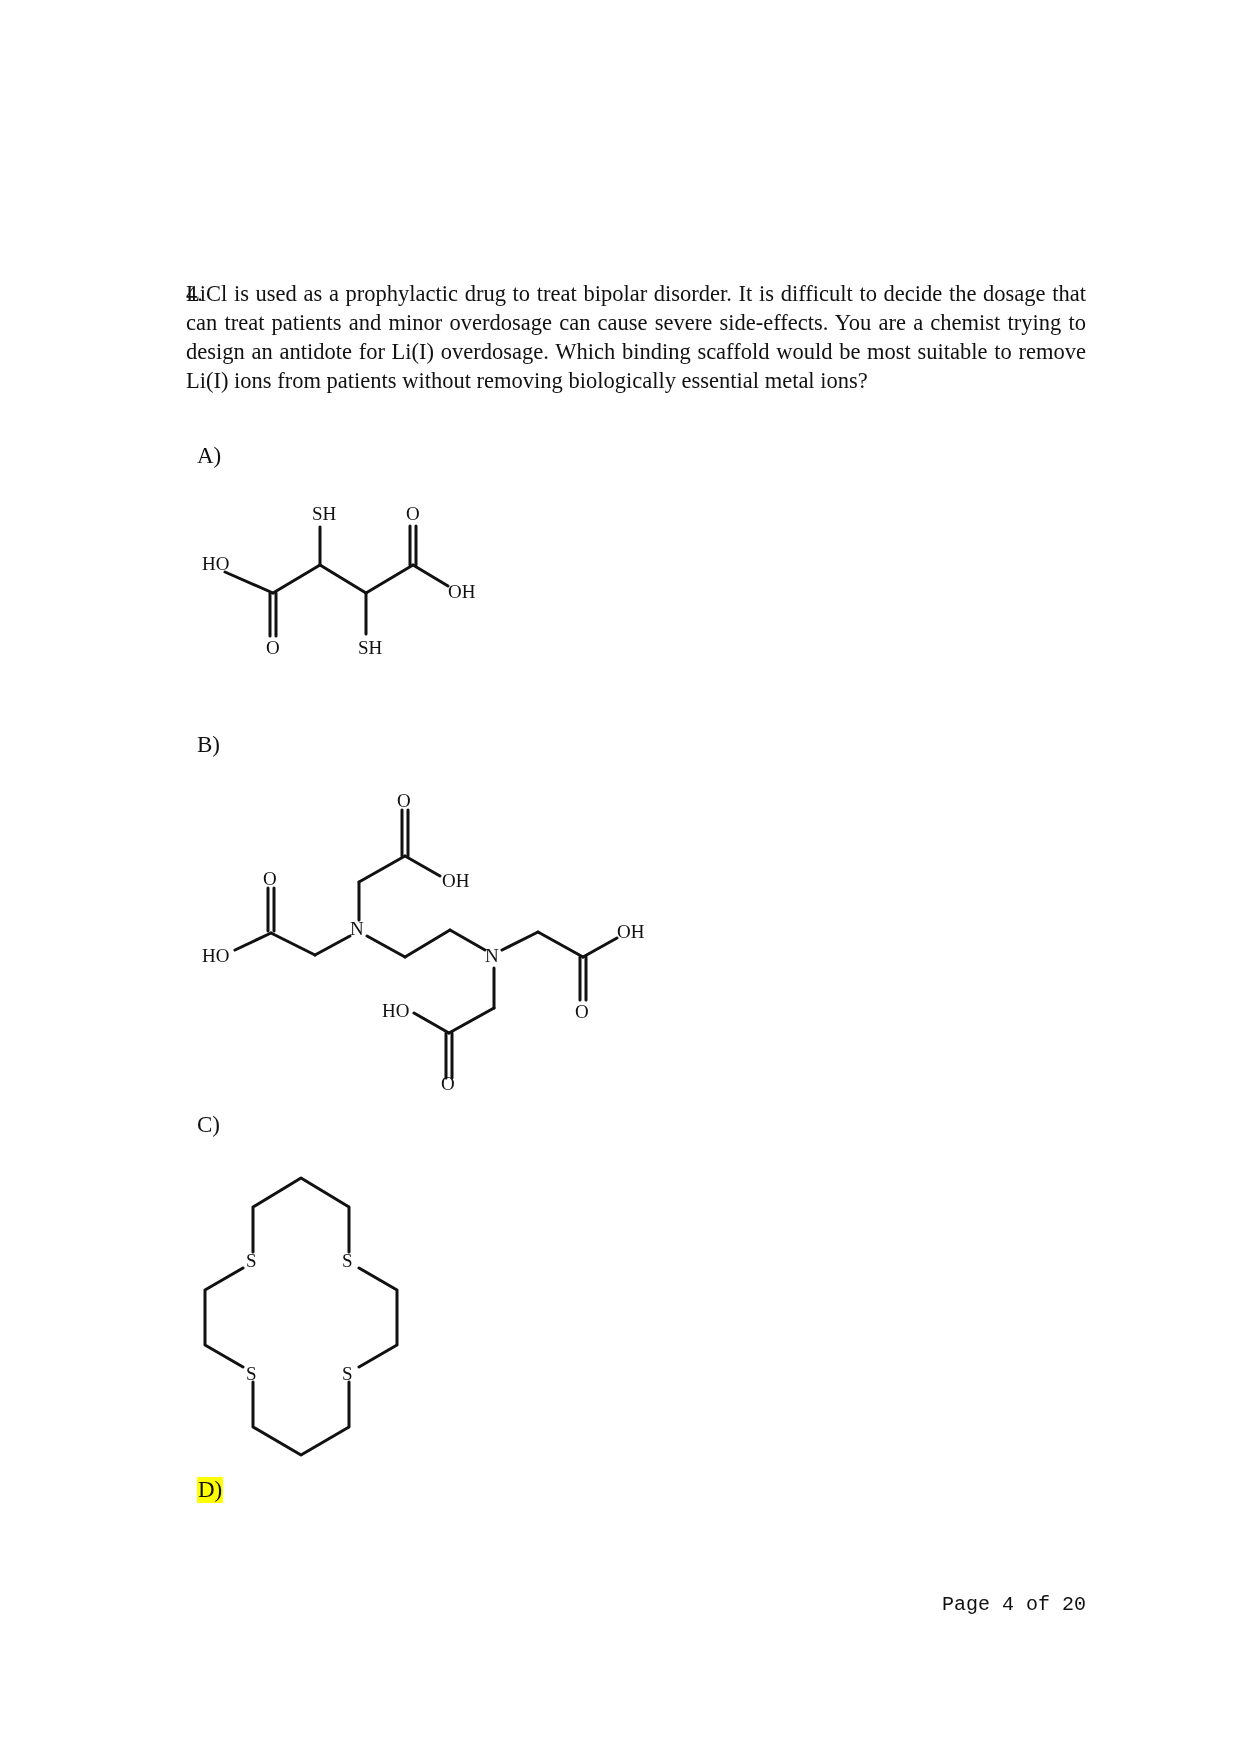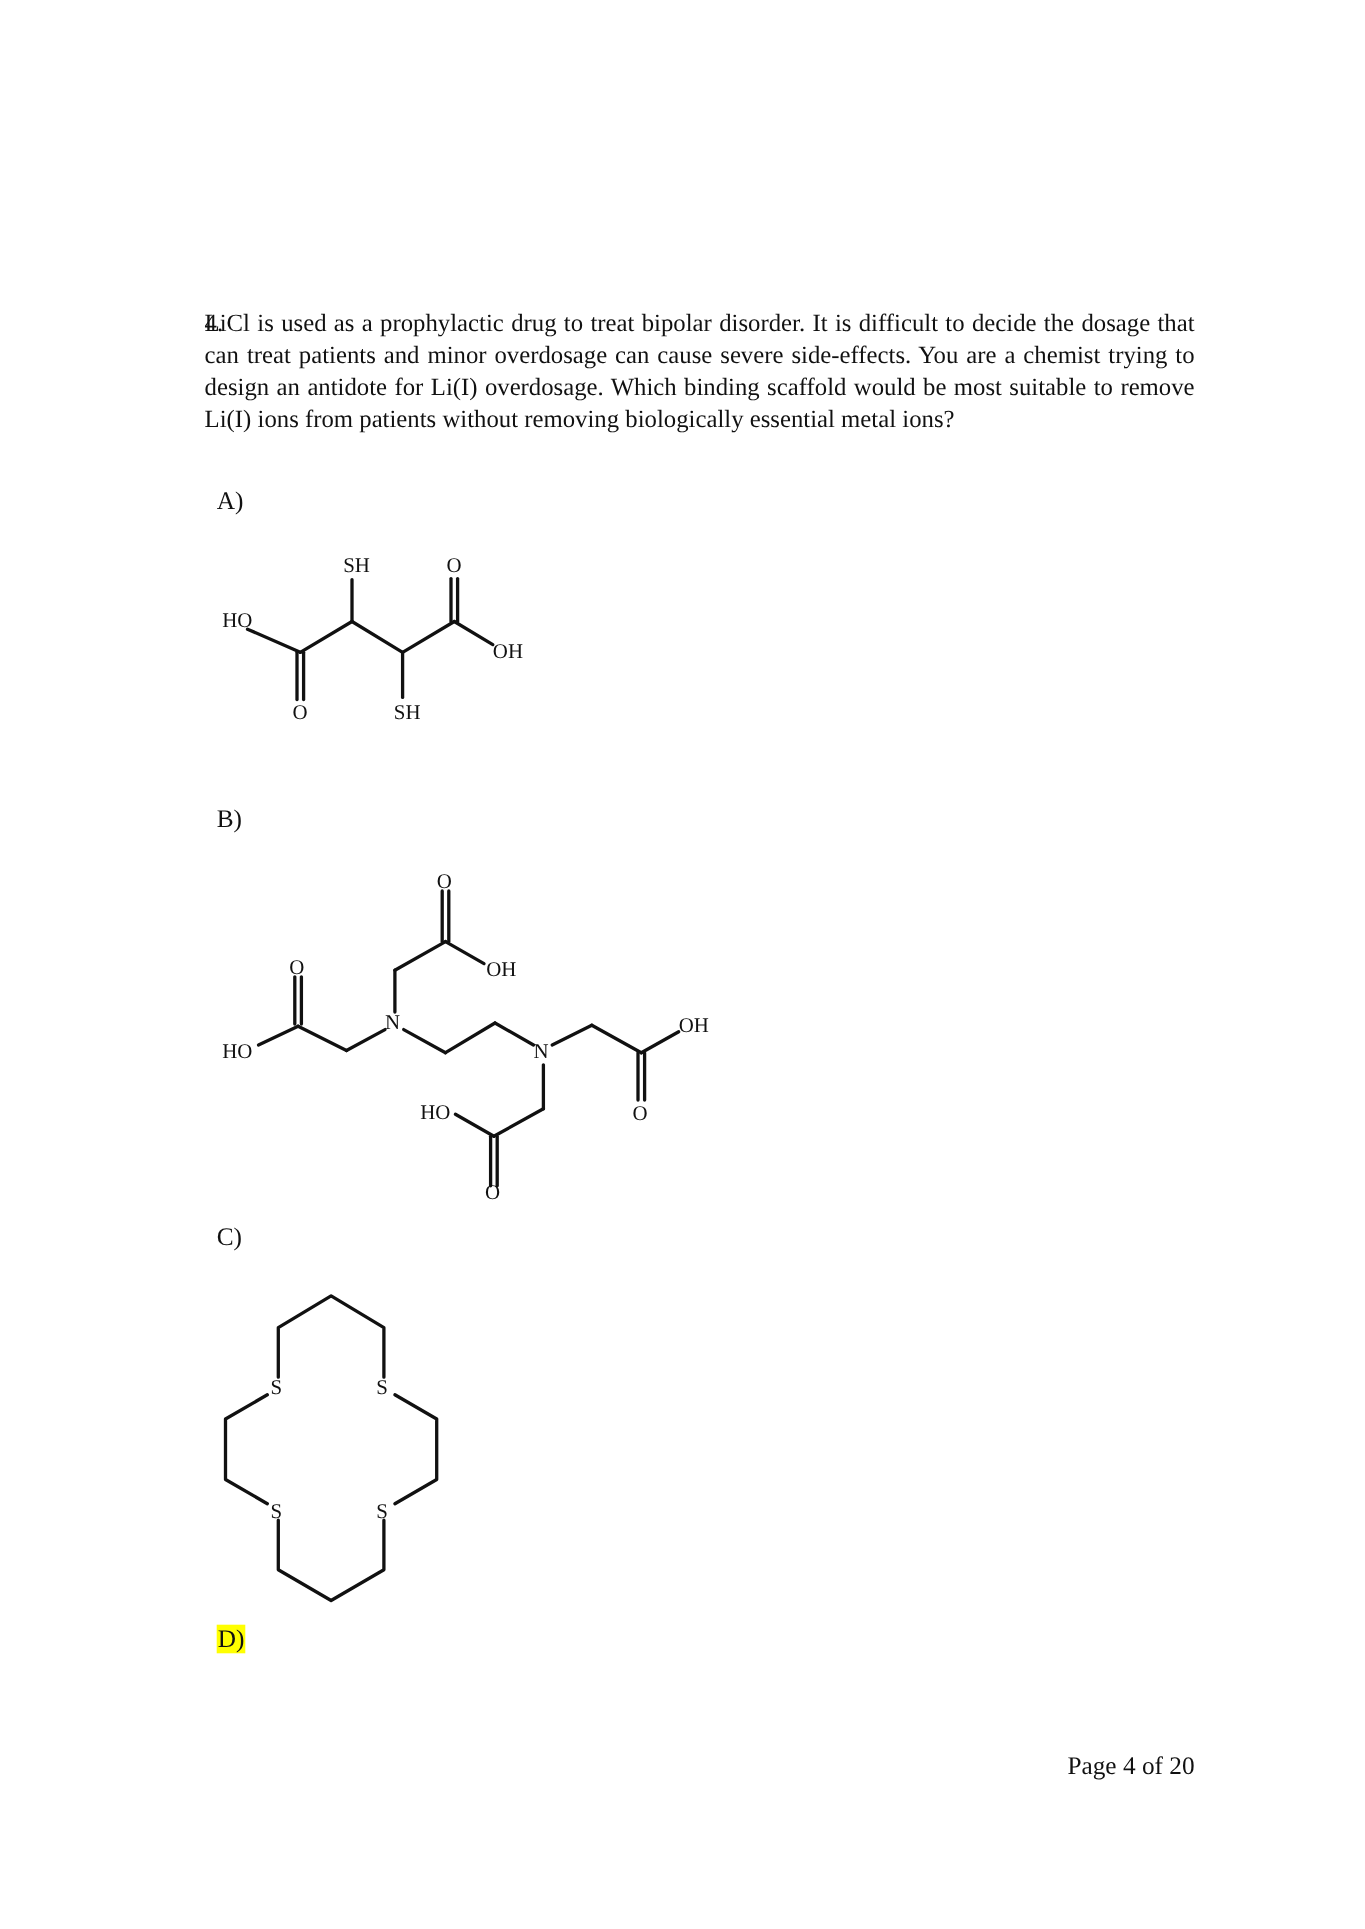--- a/index.html
+++ b/index.html
@@ -5,21 +5,21 @@
   html, body { margin: 0; padding: 0; background: #ffffff; }
   body { width: 1241px; height: 1754px; position: relative; overflow: hidden; font-family: "Liberation Serif", serif; color: #111; }
   .question { position: absolute; left: 186px; top: 279px; width: 900px; font-size: 22.5px; line-height: 29px; }
   .q-num { position: absolute; left: 0; top: 0; }
   .q-text { text-align: justify; }
   .opt-label { position: absolute; font-size: 23px; left: 197px; }
   .opt-label.hl { background: #ffff00; padding: 0 1px; }
   svg.mol { position: absolute; left: 0; top: 0; }
   svg.mol text { font-family: "Liberation Serif", serif; font-size: 19px; fill: #111; }
   svg.mol line, svg.mol polyline { stroke: #111; stroke-width: 3; fill: none; stroke-linecap: round; stroke-linejoin: round; }
-  .footer { position: absolute; right: 155px; top: 1593px; font-family: Liberation Serif, serif; font-size: 23px; }
+  .footer { position: absolute; right: 155px; top: 1593px; font-family: Liberation Mono, monospace; font-size: 20px; }
 </style>
 </head>
 <body>
 
 <div class="question">
   <span class="q-num">4.</span>
   <div class="q-text">LiCl is used as a prophylactic drug to treat bipolar disorder. It is difficult to decide the dosage that can treat patients and minor overdosage can cause severe side-effects. You are a chemist trying to design an antidote for Li(I) overdosage. Which binding scaffold would be most suitable to remove Li(I) ions from patients without removing biologically essential metal ions?</div>
 </div>
 
 <div class="opt-label" style="top:443px;">A)</div>

